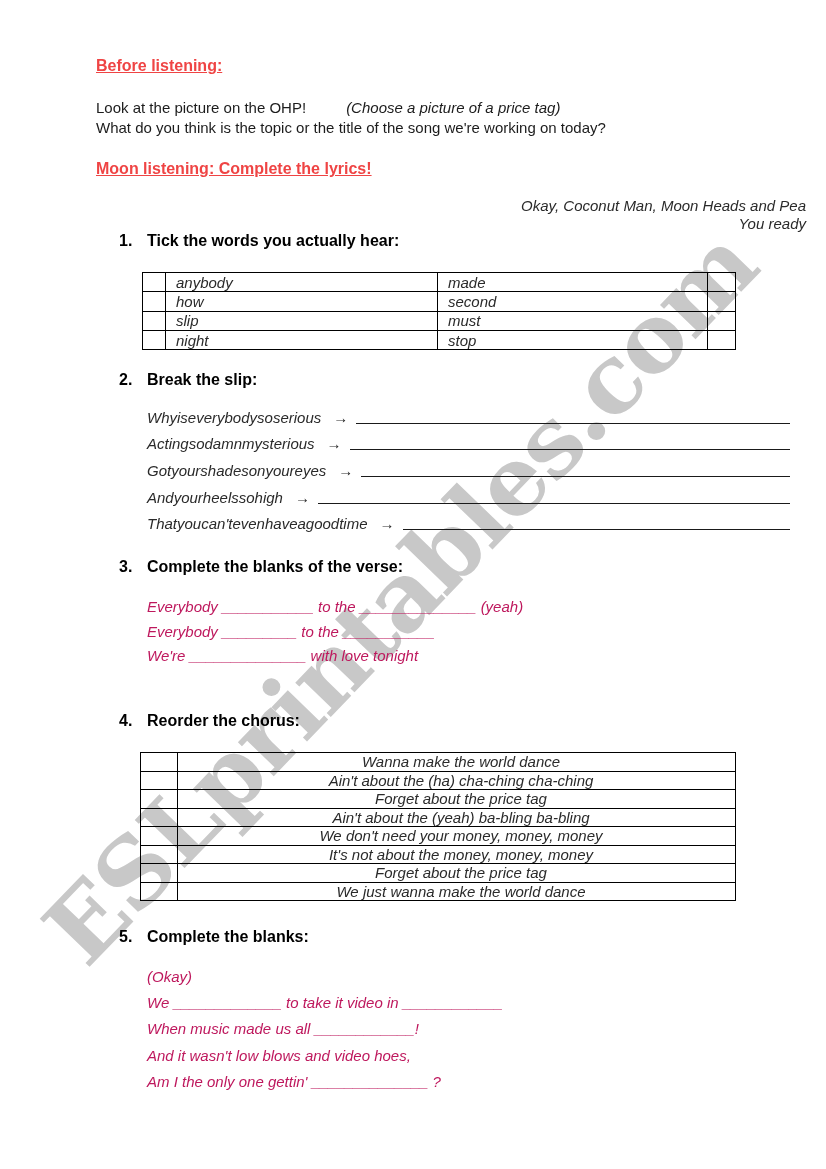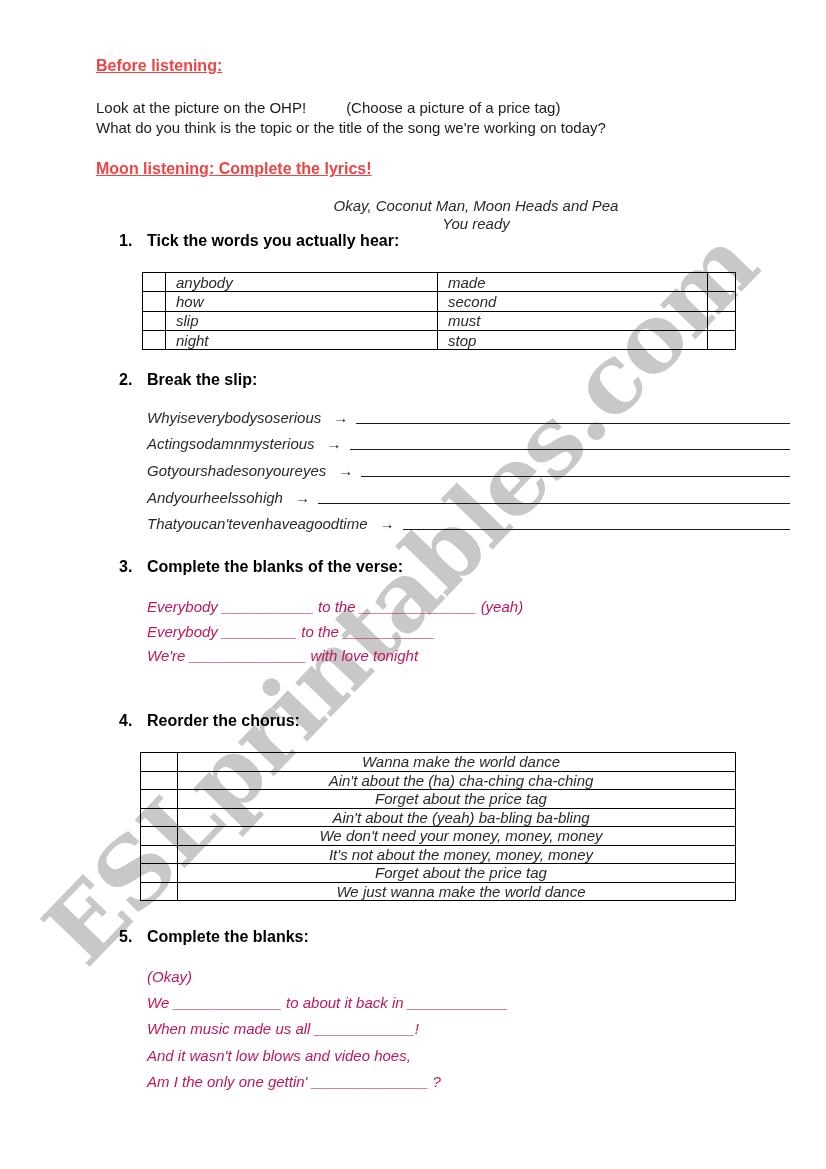--- a/index.html
+++ b/index.html
@@ -44,21 +44,21 @@
     display: flex;
     font-size: 16px;
     font-weight: bold;
     color: #000;
     white-space: nowrap;
   }
   .num-heading .num { width: 28px; }
 
   
   .para { font-size: 15px; line-height: 19.5px; color: #1c1c1c; white-space: nowrap; }
-  .para .inline-italic { margin-left: 40px; margin-top: 32px; }
+  .para .inline-italic { font-style: italic; margin-left: 40px; margin-top: 32px; }
   .intro {
     width: 660px;
     text-align: center;
     font-size: 15px;
     font-style: italic;
     line-height: 17.5px;
     color: #2a2a2a;
   }
   .lyric-block { font-size: 15px; font-style: italic; color: #be185d; white-space: nowrap; }
   .verse-block div { line-height: 24.6px; }
@@ -102,21 +102,21 @@
 
     <div class="abs main-heading" style="left:96px; top:57px;">Before listening:</div>
 
     <div class="abs para" style="left:96px; top:98px;">
       <div><span>Look at the picture on the OHP!</span><span class="inline-italic">(Choose a picture of a price tag)</span></div>
       <div>What do you think is the topic or the title of the song we're working on today?</div>
     </div>
 
     <div class="abs main-heading" style="left:96px; top:160px;">Moon listening: Complete the lyrics!</div>
 
-    <div class="abs intro" style="left:146px; top:197px;">
+    <div class="abs intro" style="left:146px; top:197px;text-align:right;">
       <div>Okay, Coconut Man, Moon Heads and Pea</div>
       <div>You ready</div>
     </div>
 
     <div class="abs num-heading" style="left:119px; top:232px;">
       <span class="num">1.</span>
       <span>Tick the words you actually hear:</span>
     </div>
 
     <table class="abs tick-table" style="left:142px; top:272px;">
@@ -234,20 +234,20 @@
     </tbody>
       </table>
 
     <div class="abs num-heading" style="left:119px; top:928px;">
       <span class="num">5.</span>
       <span>Complete the blanks:</span>
     </div>
 
     <div class="abs lyric-block t5-block" style="left:147px; top:964px;">
       <div>(Okay)</div>
-      <div>We _____________ to about it back in ____________</div>
+      <div>We _____________ to take it video in ____________</div>
       <div>When music made us all ____________!</div>
       <div>And it wasn't low blows and video hoes,</div>
       <div>Am I the only one gettin' ______________ ?</div>
     </div>
 
   </div>
 </div>
 
 </body></html>

